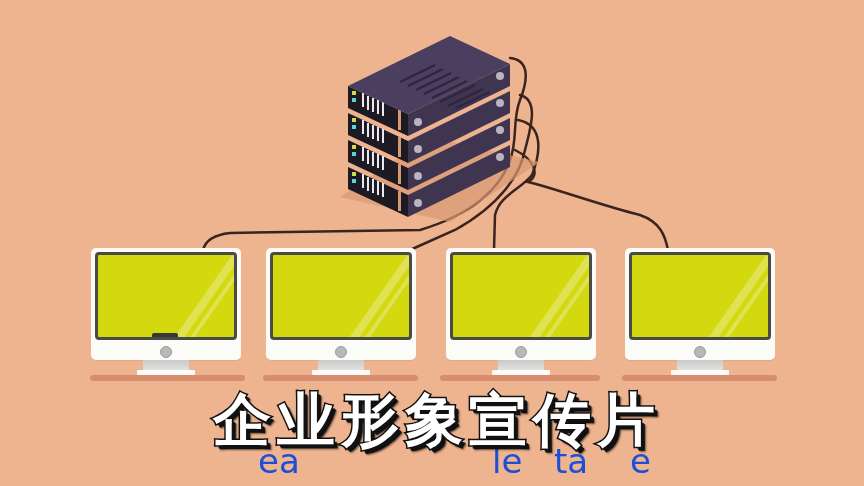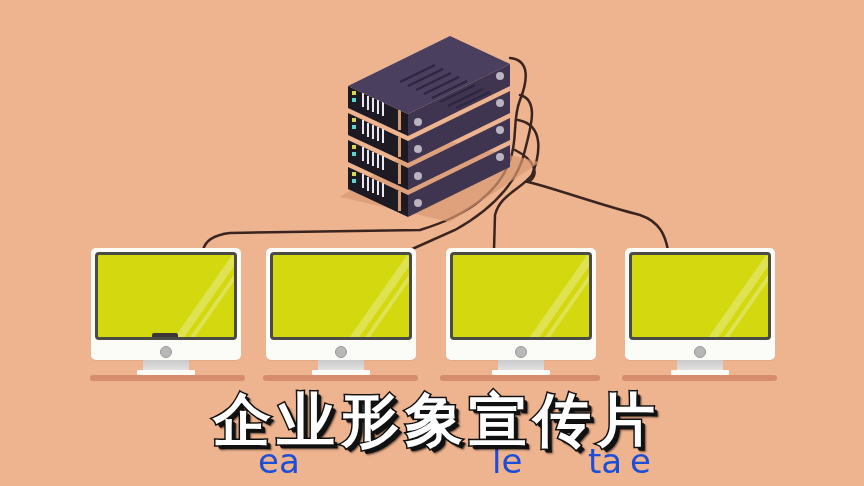--- a/index.html
+++ b/index.html
@@ -156,17 +156,17 @@
       <div class="glare" style="left:100px;"></div>
         <div class="glare" style="left:115px;width:4px;"></div>
     </div>
     <div class="btn"></div>
     <div class="neck"></div>
       <div class="foot"></div>
   </div>
 
   <span class="ghost" style="left:258px;">ea</span>
   <span class="ghost" style="left:492px;">le</span>
-  <span class="ghost" style="left:588px;">ta</span>
+  <span class="ghost" style="left:554px;">ta</span>
   <span class="ghost" style="left:630px;">e</span>
 
   <div class="title">企业形象宣传片</div>
 </div>
 
 </body></html>

